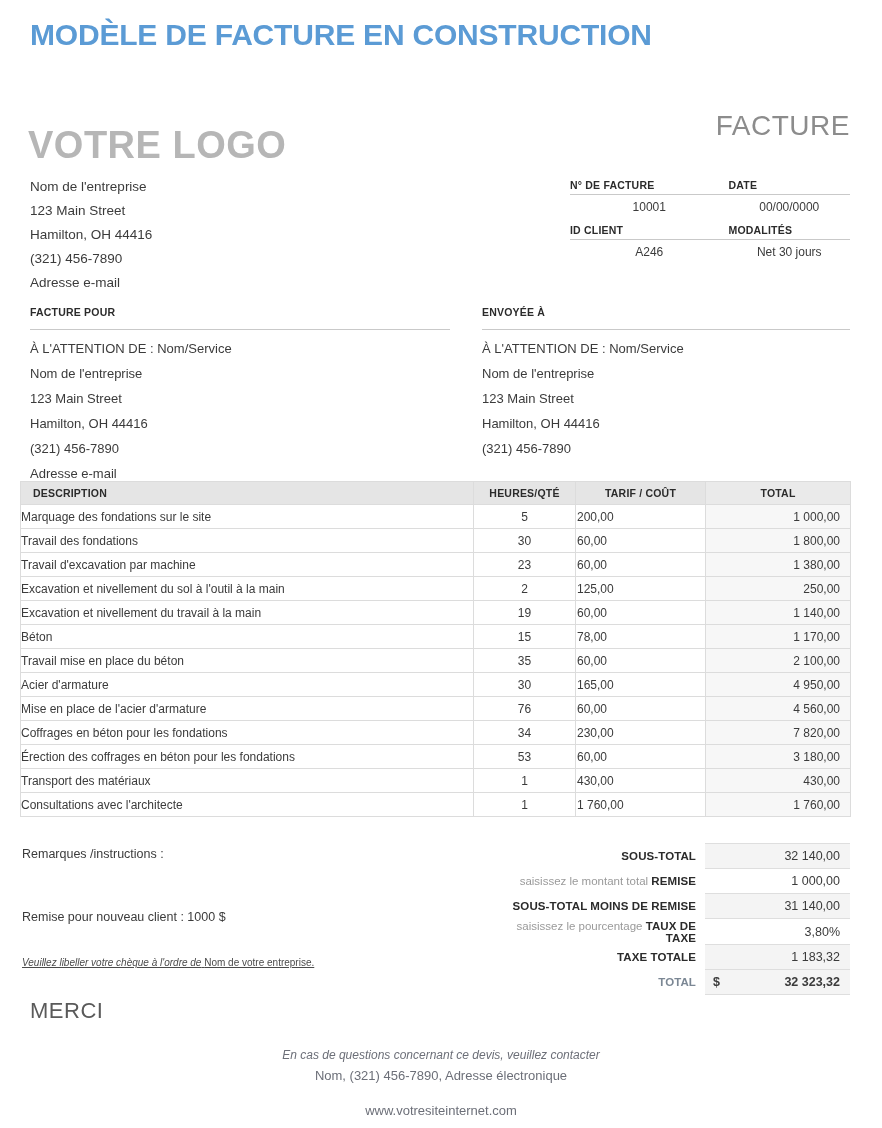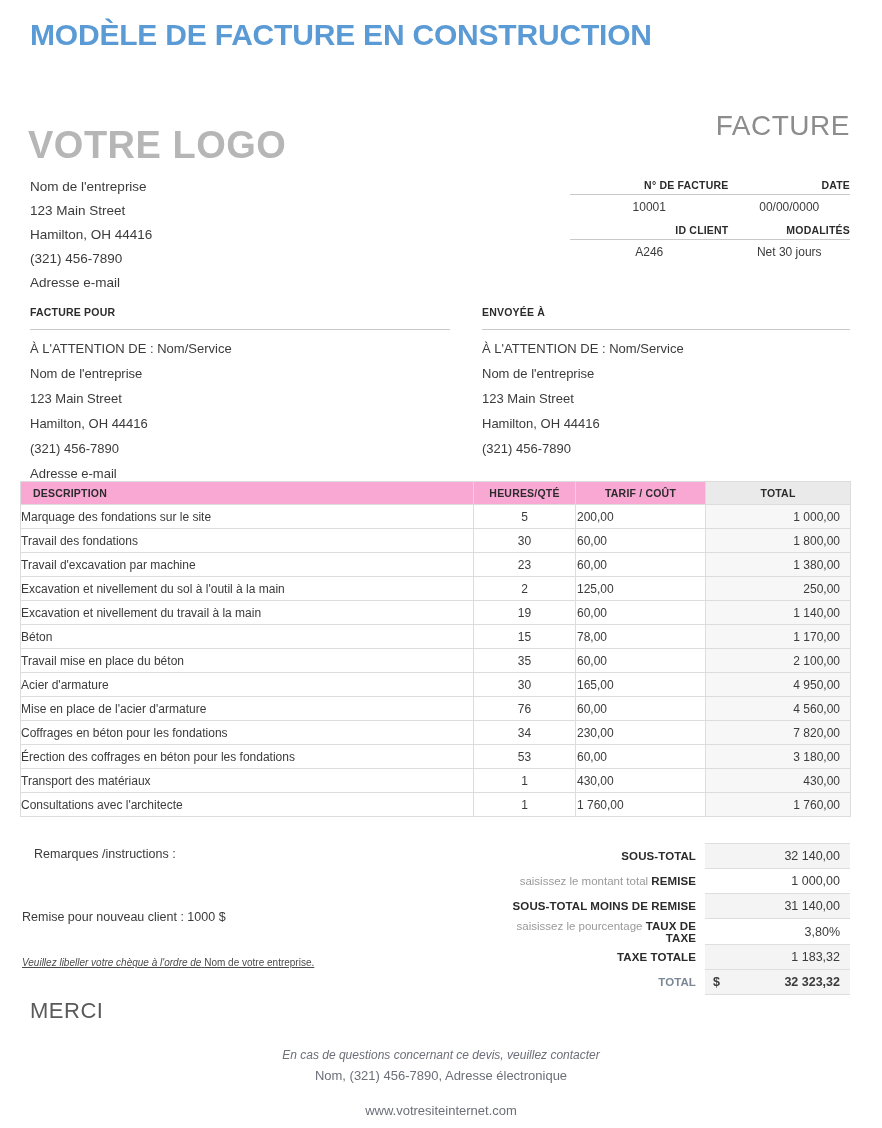--- a/index.html
+++ b/index.html
@@ -61,21 +61,21 @@
     position: absolute;
     left: 570px; top: 177px;
     width: 280px;
   }
   .meta table { width: 100%; border-collapse: collapse; }
   .meta th {
     font-size: 10.5px;
     font-weight: bold;
     letter-spacing: 0.2px;
     padding: 2px 0 3px 0;
-    text-align: right;
+    text-align: left;
     color: #2b2b2b;
     border-bottom: 1px solid #c9c9c9;
   }
   .meta td {
     font-size: 12px;
     padding: 5px 0 8px 0;
     text-align: center;
     color: #3b3b3b;
     border-bottom: none;
   }
@@ -101,21 +101,21 @@
 
   
   .items {
     position: absolute;
     left: 20px; top: 481px;
     width: 830px;
     border-collapse: collapse;
     table-layout: fixed;
   }
   .items th {
-    background: #f9a8d4;
+    background: #e5e5e5;
     font-size: 10.5px;
     font-weight: bold;
     letter-spacing: 0.2px;
     color: #2b2b2b;
     height: 23px;
     border: 1px solid #dcdcdc;
   }
   .items th.c-desc { text-align: left; padding-left: 12px; }
   .items th.c-qty, .items th.c-rate, .items th.c-total { text-align: center; }
   .items td {
@@ -129,21 +129,20 @@
   .items td.c-rate  { text-align: left; padding-right: 20px; }
   .items td.c-total { text-align: right; padding-right: 10px; background: #f7f7f7; }
   .items th.c-total { background: #eaeaea; }
 
   
   .notes-remarks {
     position: absolute;
     left: 22px; top: 847px;
     font-size: 12.5px;
     color: #3b3b3b;
-    margin-left: 12px;
   }
   .notes-discount {
     position: absolute;
     left: 22px; top: 910px;
     font-size: 12.5px;
     color: #3b3b3b;
   }
   .notes-check {
     position: absolute;
     left: 22px; top: 957px;

